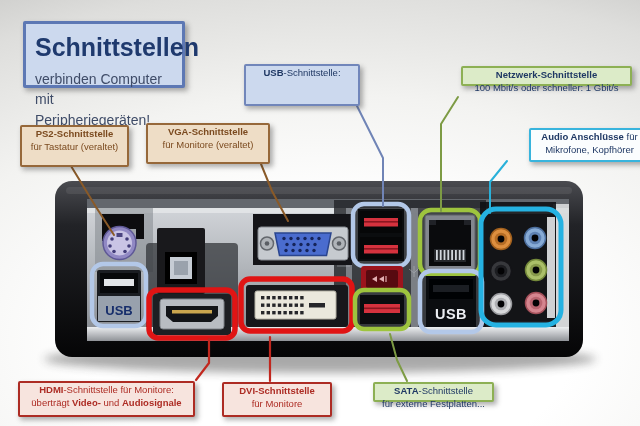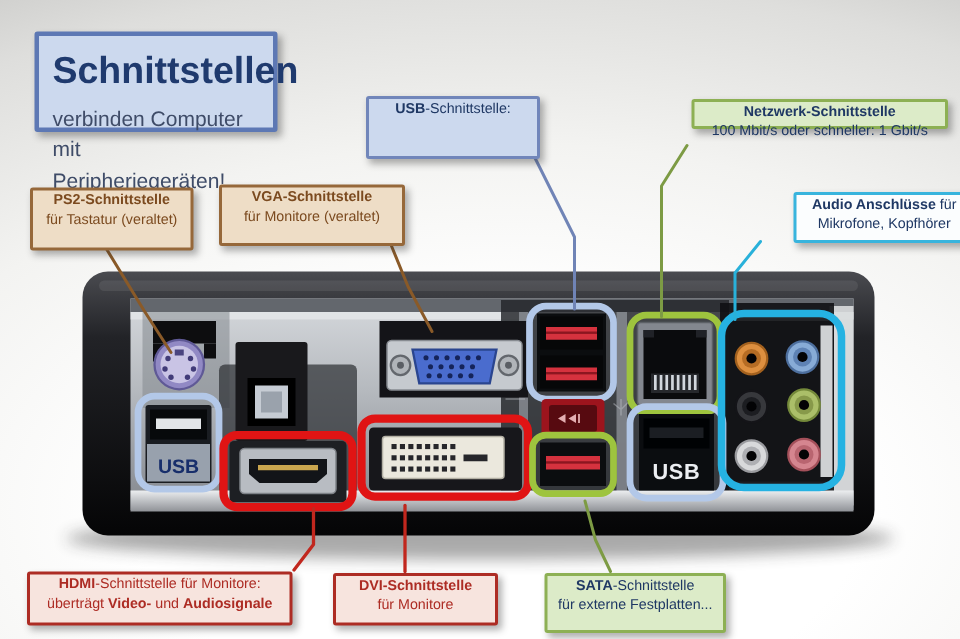--- a/index.html
+++ b/index.html
@@ -313,18 +313,18 @@
   <div class="box redb" style="left:18px;top:381px;width:177px;height:36px">
     <div><b>HDMI</b><span>-Schnittstelle für Monitore:</span></div>
     <div><span>überträgt </span><b>Video-</b><span> und </span><b>Audiosignale</b></div>
   </div>
 
   <div class="box redb" style="left:222px;top:382px;width:110px;height:35px">
     <div class="l1bold">DVI-Schnittstelle</div>
     <div>für Monitore</div>
   </div>
 
-  <div class="box greenb" style="left:363px;top:382px;width:121px;height:40px">
+  <div class="box greenb" style="left:373px;top:382px;width:121px;height:20px">
     <div><b>SATA</b><span>-Schnittstelle</span></div>
     <div>für externe Festplatten...</div>
   </div>
 
 </div>
 
 </body></html>

